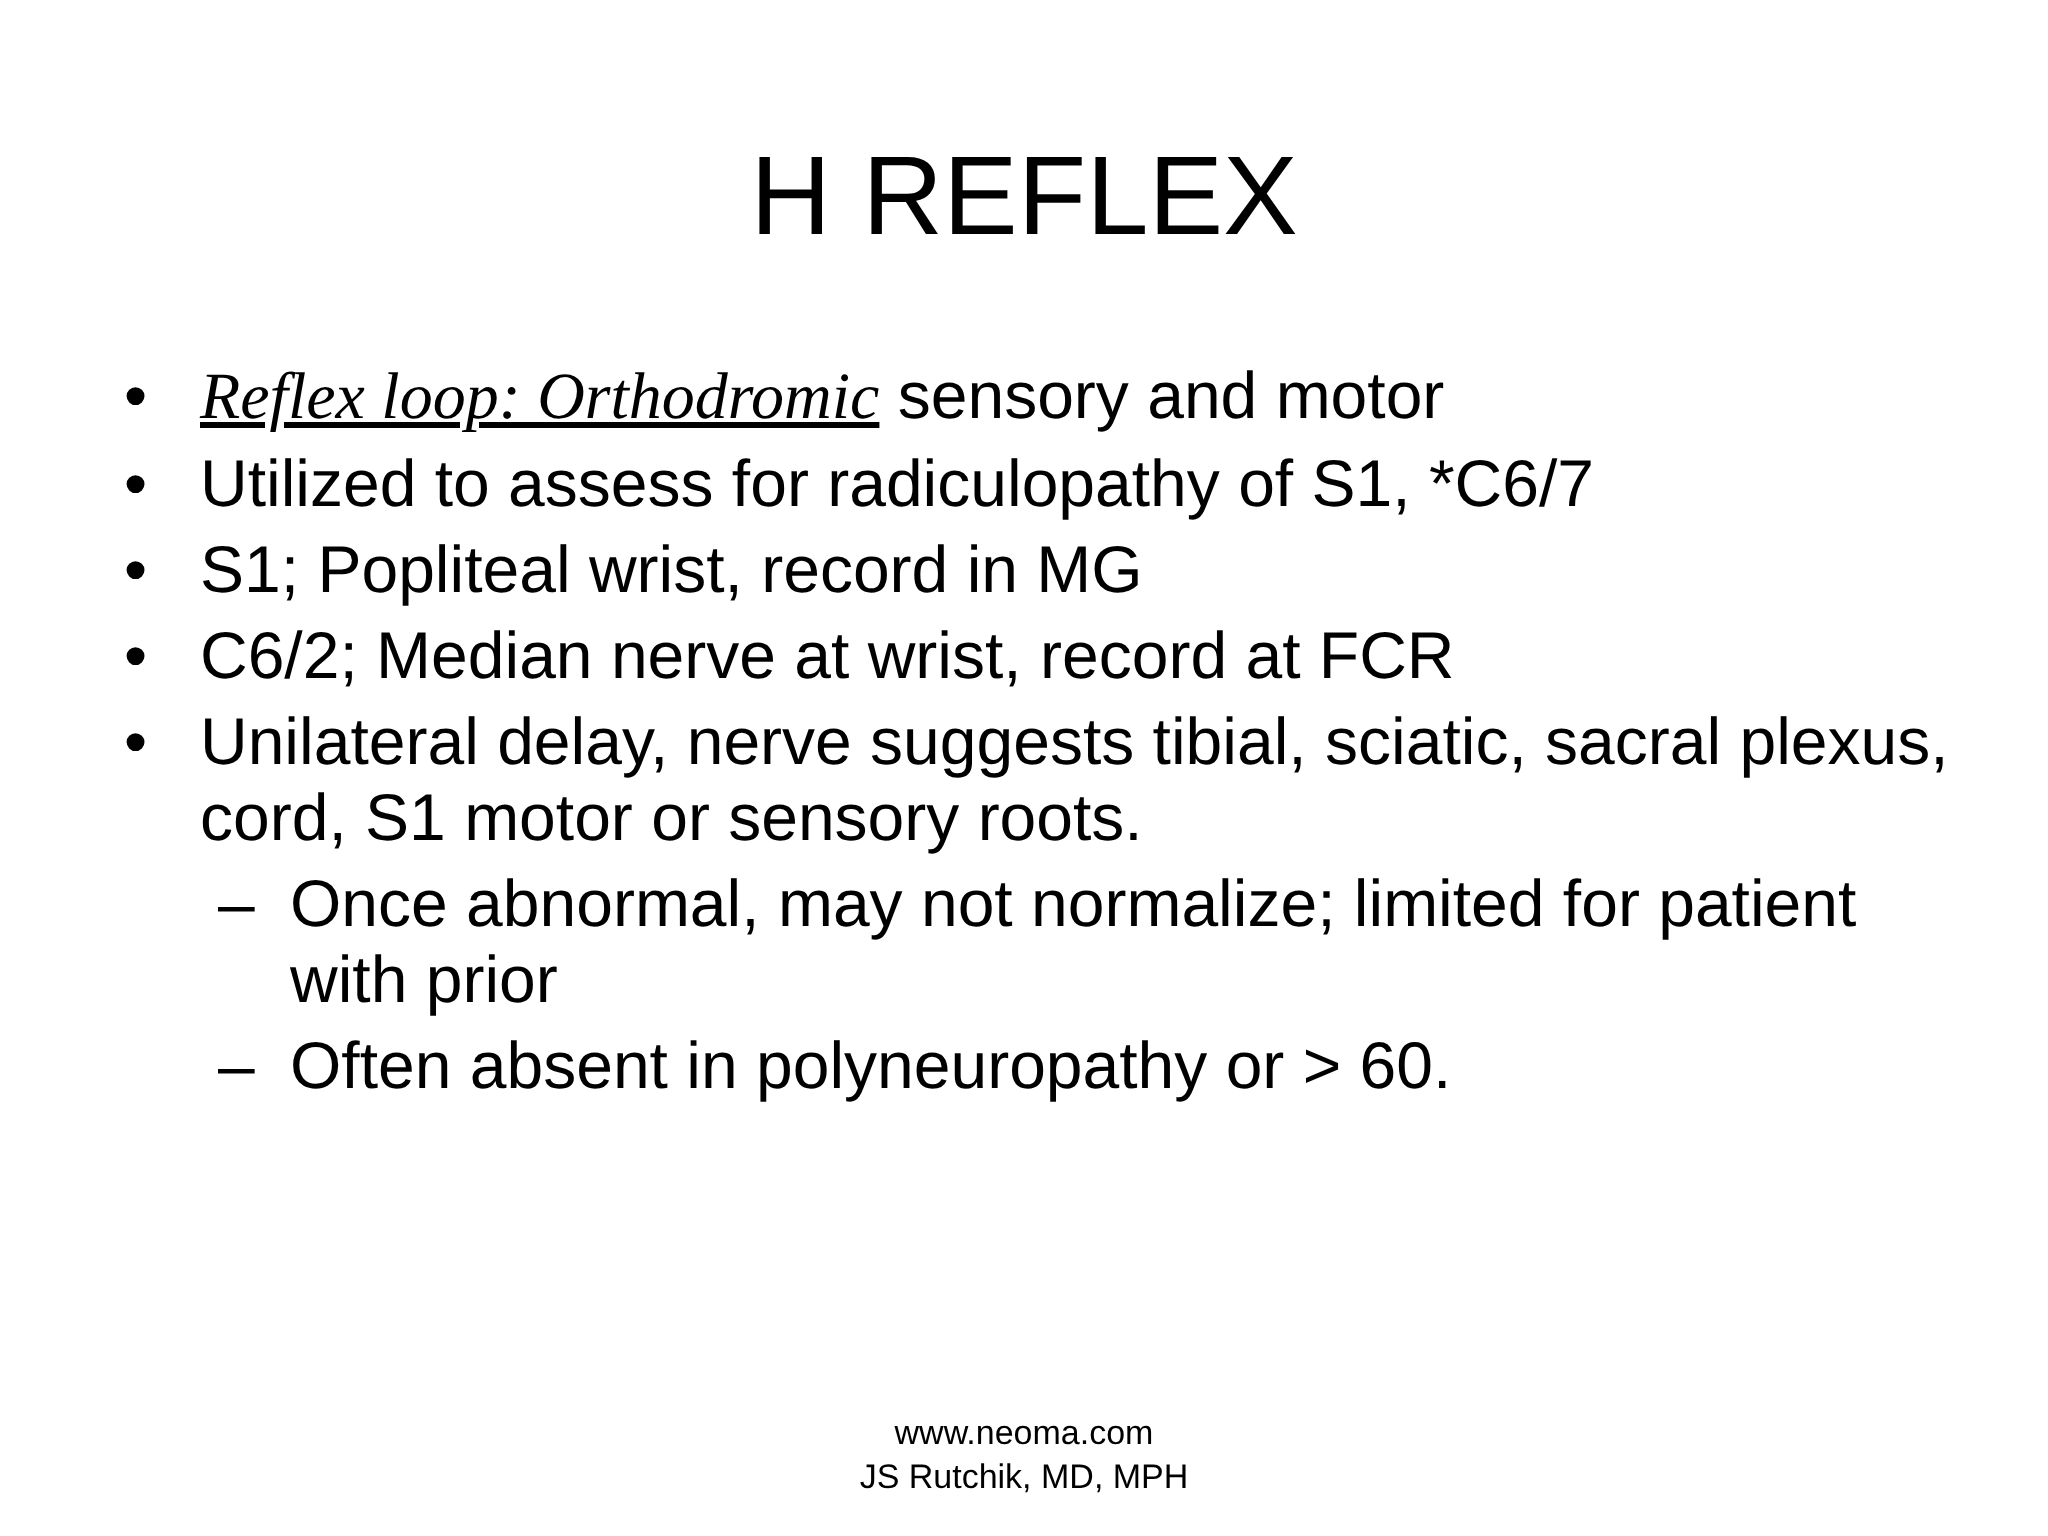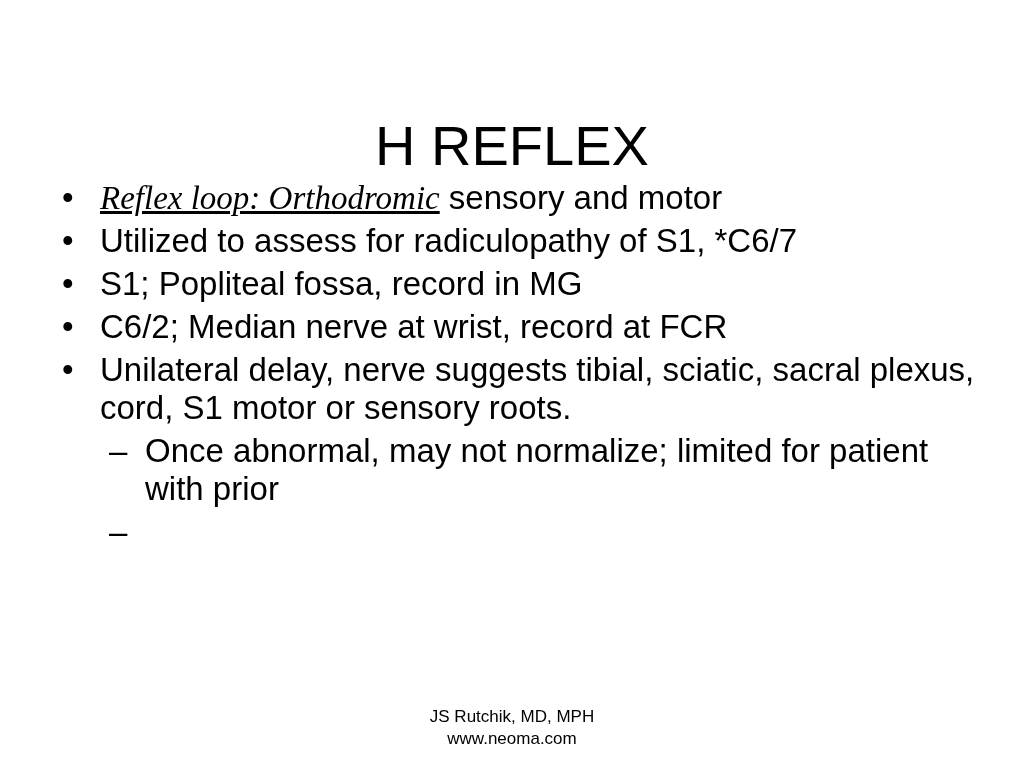--- a/index.html
+++ b/index.html
@@ -2,21 +2,21 @@
 <html><head>
   <meta charset="utf-8">
   <style>
     html, body { margin: 0; padding: 0; }
     body {
       width: 1024px; height: 768px; background: #ffffff; overflow: hidden;
       font-family: "Liberation Sans", sans-serif; color: #000000; position: relative;
     }
     .title {
       position: absolute; left: 0; right: 0; top: 60px; text-align: center;
-      font-size: 56px; line-height: 76px; font-weight: normal; margin-top: 48px;
+      font-size: 56px; line-height: 76px; font-weight: normal;
     }
     .body { position: absolute; left: 62px; top: 179px; width: 930px; }
     .item {
       position: relative; font-size: 33px; line-height: 38px;
       padding-left: 38px; margin-bottom: 5px;
     }
     .item .bullet { position: absolute; left: 0; top: 0; }
     .sub {
       position: relative; font-size: 33px; line-height: 38px;
       padding-left: 83px; margin-bottom: 5px;
@@ -37,35 +37,36 @@
   <div class="item">
     <span class="bullet">•</span>
     <span class="emph">Reflex loop: Orthodromic</span><span> sensory and motor</span>
   </div>
   <div class="item">
     <span class="bullet">•</span>
     <span>Utilized to assess for radiculopathy of S1, *C6/7</span>
   </div>
   <div class="item">
     <span class="bullet">•</span>
-    <span>S1; Popliteal fossa, record in MG</span>
+    <span>S1; Popliteal wrist, record in MG</span>
   </div>
   <div class="item">
     <span class="bullet">•</span>
     <span>C6/2; Median nerve at wrist, record at FCR</span>
   </div>
   <div class="item">
     <span class="bullet">•</span>
     <span>Unilateral delay, nerve suggests tibial, sciatic, sacral plexus, cord, S1 motor or sensory roots.</span>
   </div>
   <div class="sub">
     <span class="dash">–</span>
     <span>Once abnormal, may not normalize; limited for patient with prior</span>
   </div>
   <div class="sub">
     <span class="dash">–</span>
+    <span>Often absent in polyneuropathy or &gt; 60.</span>
   </div>
 </div>
 
 <div class="footer">
+  <div>www.neoma.com</div>
   <div>JS Rutchik, MD, MPH</div>
-  <div>www.neoma.com</div>
 </div>
 
 </body></html>

